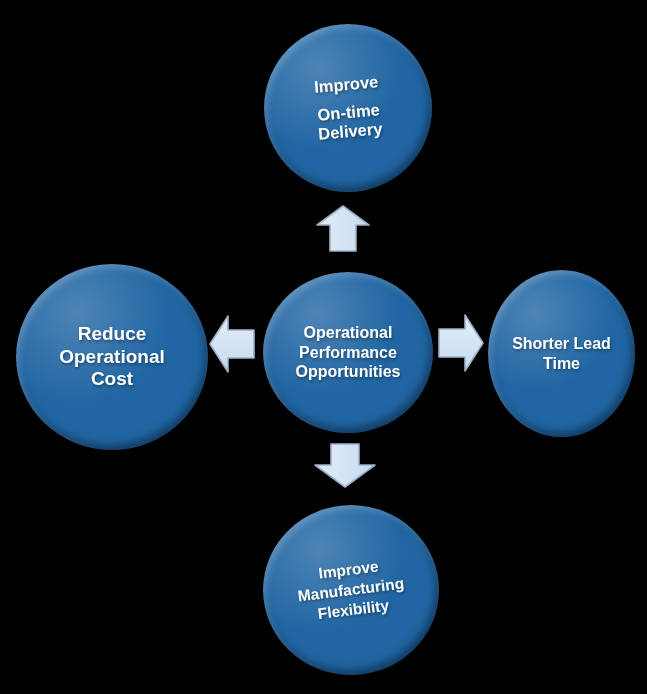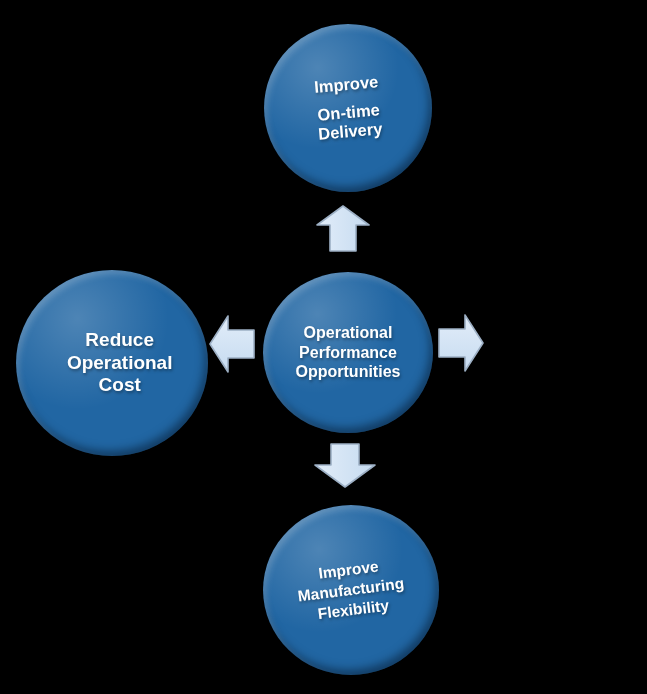--- a/index.html
+++ b/index.html
@@ -35,21 +35,21 @@
   .label {
     color: #ffffff;
     font-weight: bold;
     white-space: pre-line;
     text-shadow: 1px 2px 3px rgba(0,0,0,0.35);
     width: 92%;
   }
   
   .node-top    { left: 264px; top: 24px;  width: 168px; height: 168px; }
   .node-center { left: 263px; top: 272px; width: 170px; height: 161px; }
-  .node-left   { left: 16px;  top: 270px; width: 192px; height: 186px; justify-content: flex-end; }
+  .node-left   { left: 16px;  top: 264px; width: 192px; height: 186px; }
   .node-right  { left: 488px; top: 270px; width: 147px; height: 167px; }
   .node-bottom { left: 263px; top: 505px; width: 176px; height: 170px; }
 
   .node-top .label    { font-size: 16.5px; line-height: 1.15; transform: rotate(-5deg); }
   .node-top .label-sub { display: block; margin-top: 9px; }
   .node-center .label { font-size: 16px;   line-height: 1.22; }
   .node-left .label   { font-size: 19px;   line-height: 1.18; }
   .node-right .label  { font-size: 16px;   line-height: 1.25; }
   .node-bottom .label { font-size: 15.5px; line-height: 1.3; transform: rotate(-7deg); }
 
@@ -77,20 +77,24 @@
 Operational
 Cost</div>
   </div>
 
   <div class="sphere node-center">
     <div class="label">Operational
 Performance
 Opportunities</div>
   </div>
 
+  <div class="sphere node-right">
+    <div class="label">Shorter Lead
+Time</div>
+  </div>
 
   <div class="sphere node-bottom">
     <div class="label">Improve
 Manufacturing
 Flexibility</div>
   </div>
 
   <div class="arrow arrow-up">
     <svg width="54" height="47" viewBox="0 0 54 47">
       <defs>

